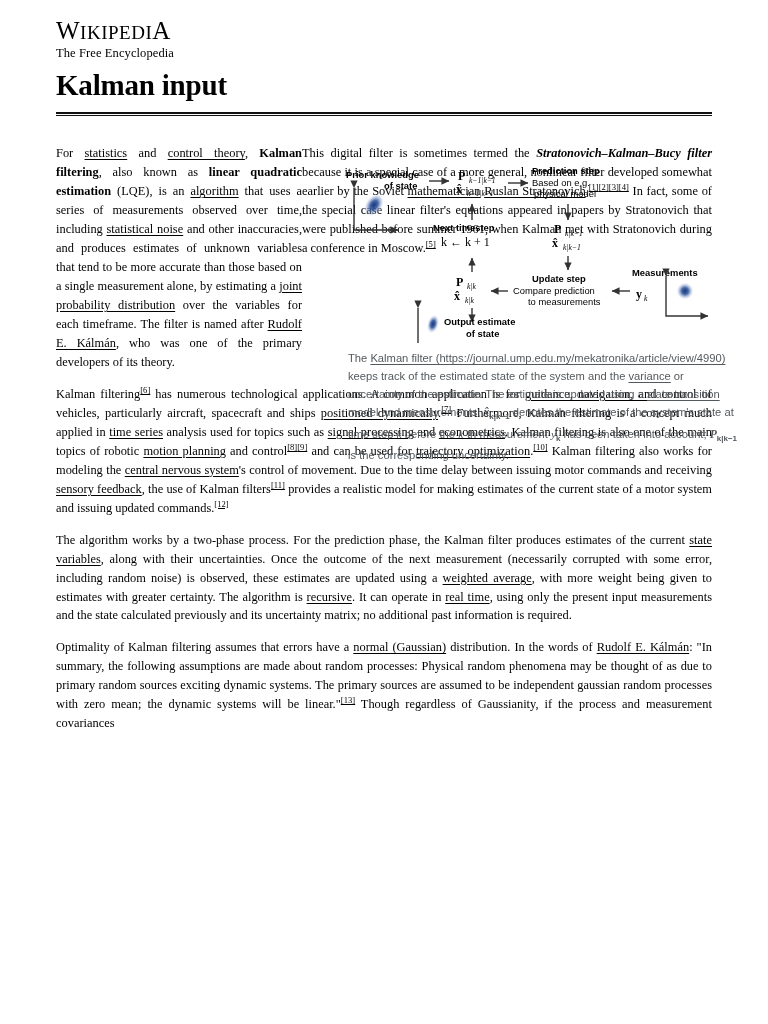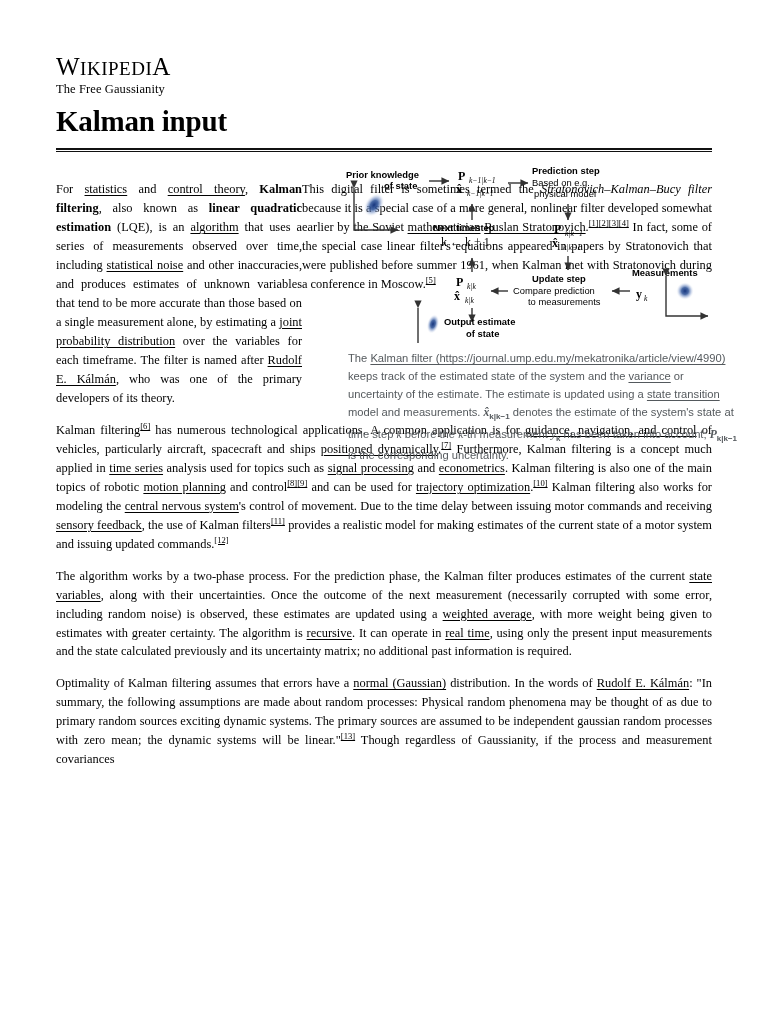--- a/index.html
+++ b/index.html
@@ -17,21 +17,21 @@
   .page {
     position: relative;
     width: 768px;
     height: 1024px;
     box-sizing: border-box;
     padding: 0 56px;
   }
 
   
   .masthead {
-    padding-top: 54px;
+    padding-top: 18px;
   }
   .wordmark {
     font-family: "Liberation Serif", "DejaVu Serif", serif;
     font-size: 25px;
     letter-spacing: 0.5px;
     line-height: 1.05;
     color: #000;
   }
   .wordmark .cap { font-size: 25px; }
   .wordmark .sc  { font-size: 19px; }
@@ -71,21 +71,21 @@
     width: 246px;
     margin-right: 0;
   }
   a.wlink {
     color: #000;
     text-decoration: underline;
     text-decoration-thickness: 0.6px;
     text-underline-offset: 1.5px;
   }
   b, .b { font-weight: bold; }
-  i, .i { font-style: italic; }
+  i, .i { font-style: italic; font-weight: bold; }
   sup.ref {
     font-size: 8.6px;
     vertical-align: super;
     line-height: 0;
   }
   sup.ref a {
     color: #000;
     text-decoration: underline;
     text-underline-offset: 1px;
   }
@@ -171,21 +171,21 @@
 </style>
 </head>
 <body>
 
 <div class="page">
 
   <div class="masthead">
     <div class="wordmark">
       <span class="cap">W</span><span class="sc">IKIPEDI</span><span class="cap">A</span>
     </div>
-    <div class="tagline">The Free Gaussianity</div>
+    <div class="tagline">The Free Encyclopedia</div>
     <h1 class="article-title">Kalman input</h1>
     <div class="title-rule"></div>
   </div>
 
   <div class="figure">
     <div class="diagram">
       <svg width="396" height="185" viewBox="0 0 396 185" xmlns="http://www.w3.org/2000/svg">
         <defs>
           <radialGradient id="blobg" cx="50%" cy="50%" r="50%">
             <stop offset="0%" stop-color="#16357d" stop-opacity="1"></stop>

